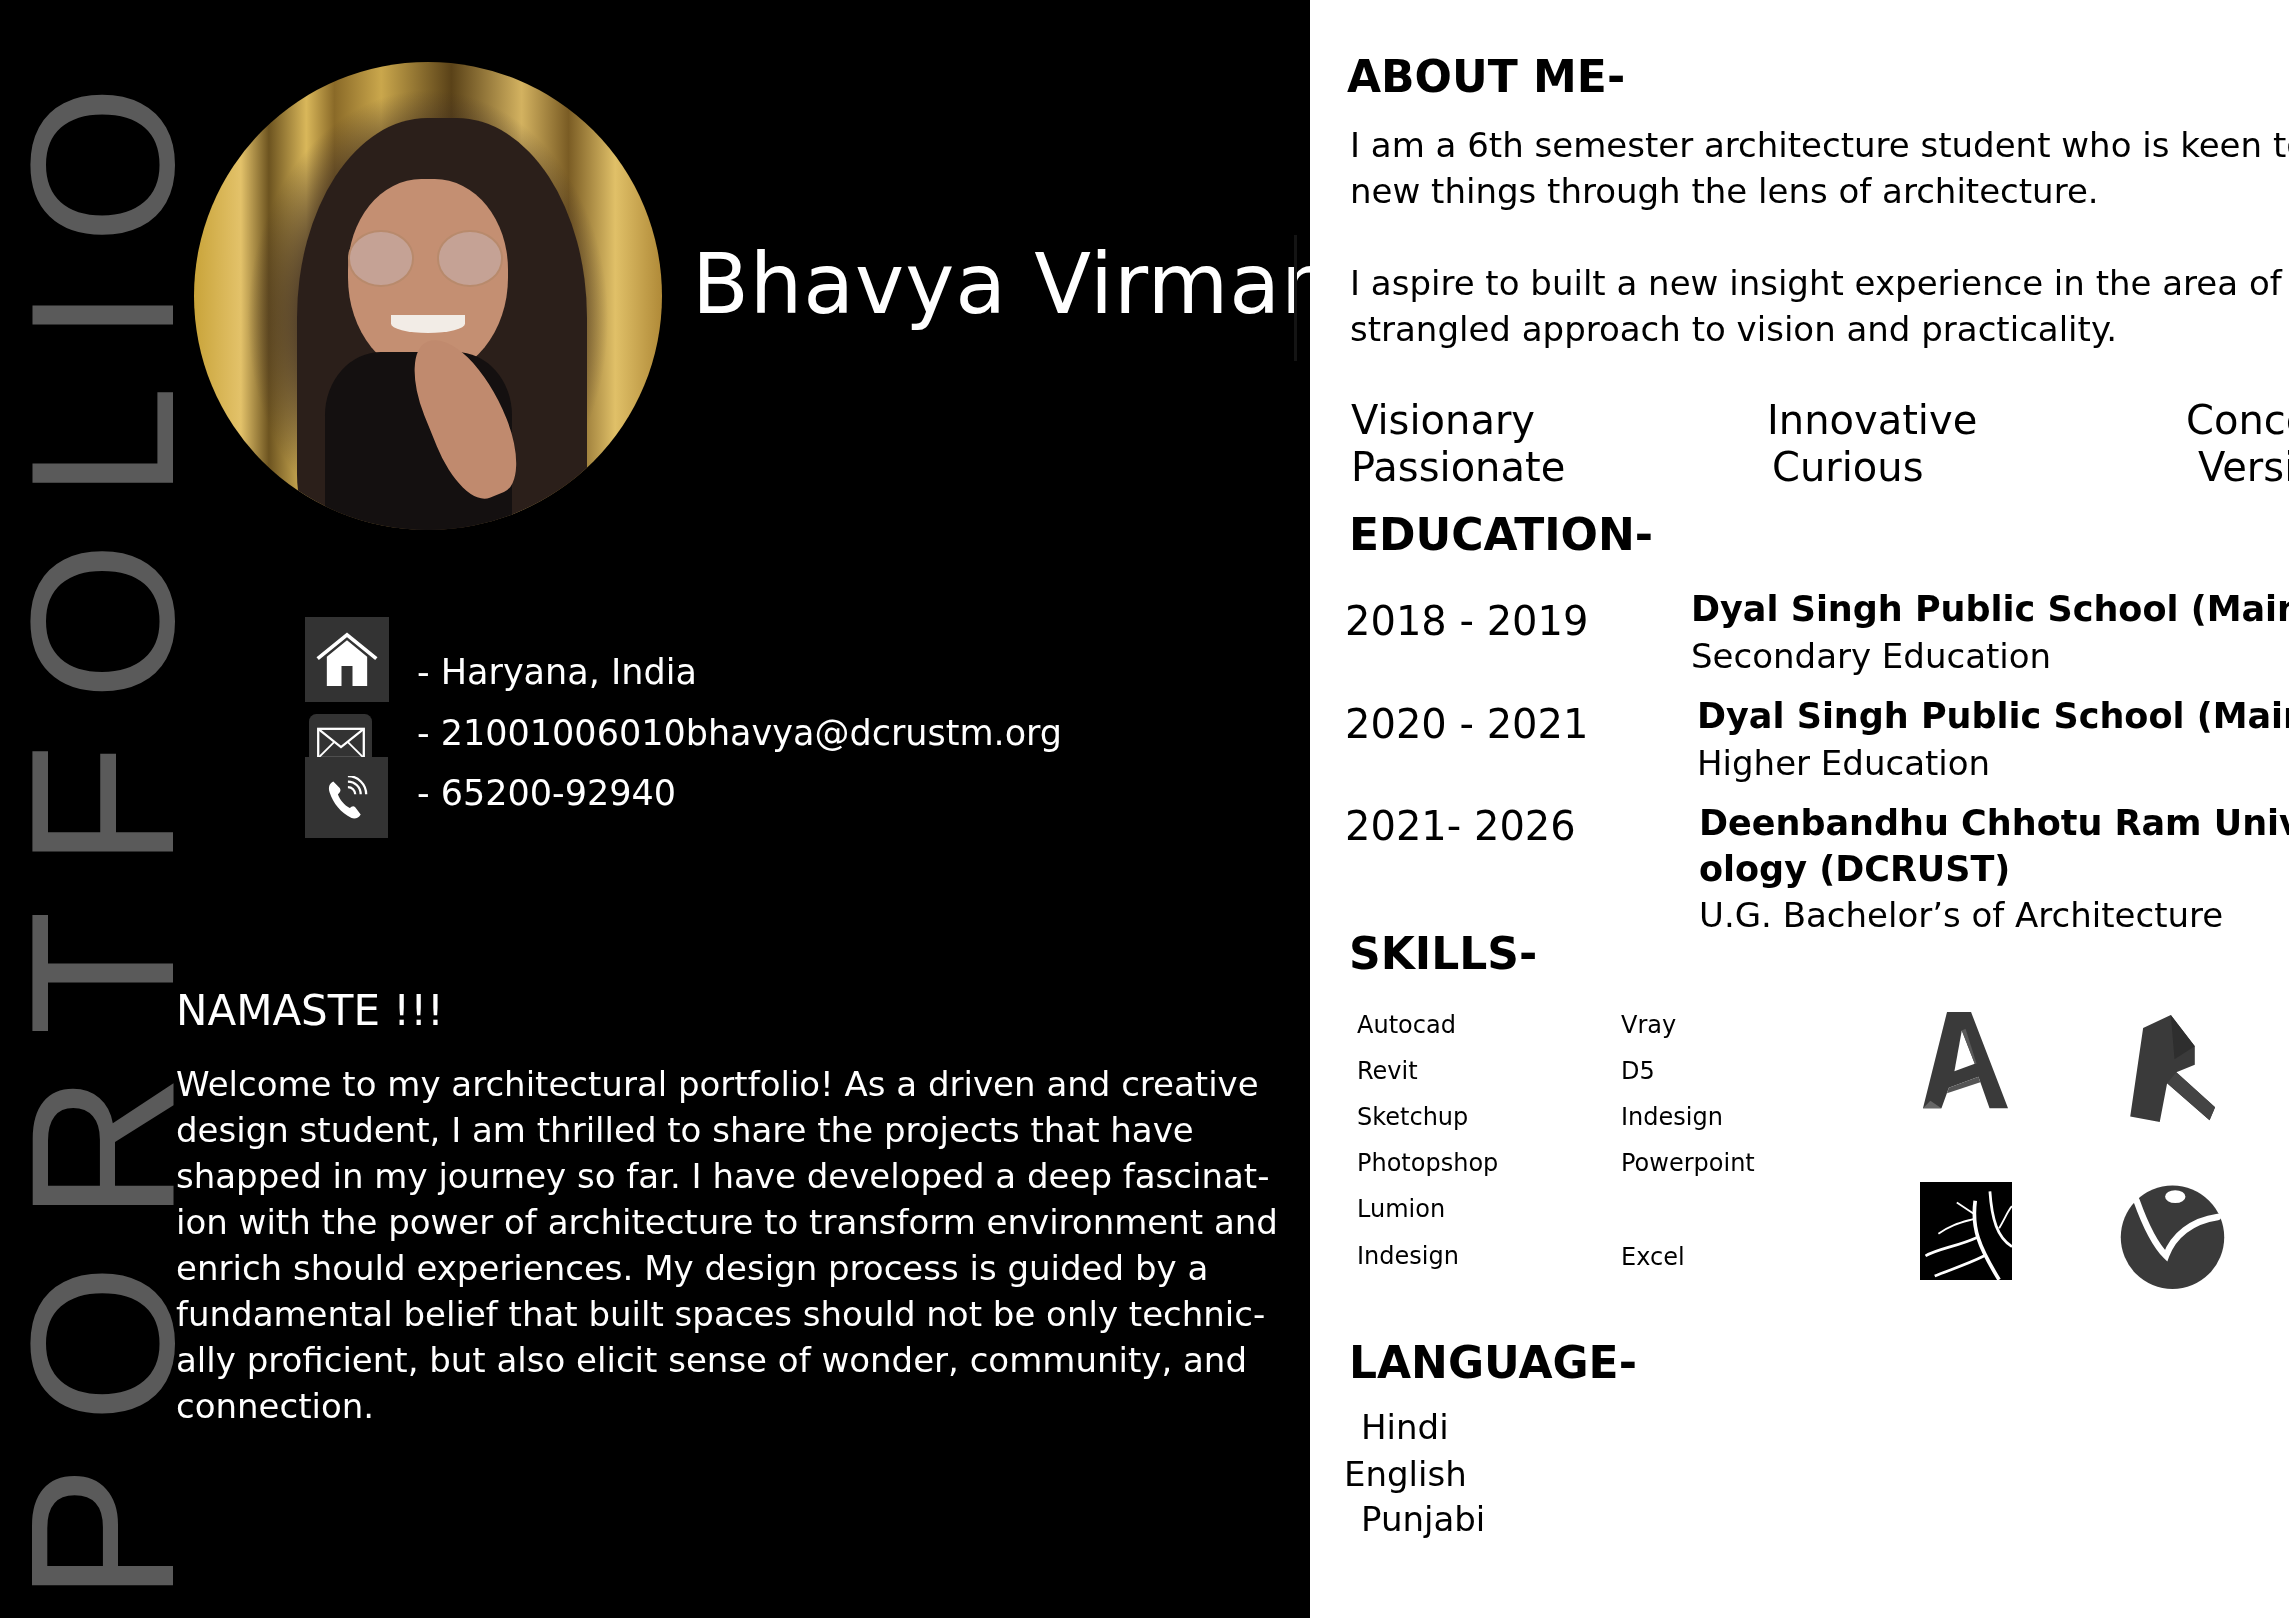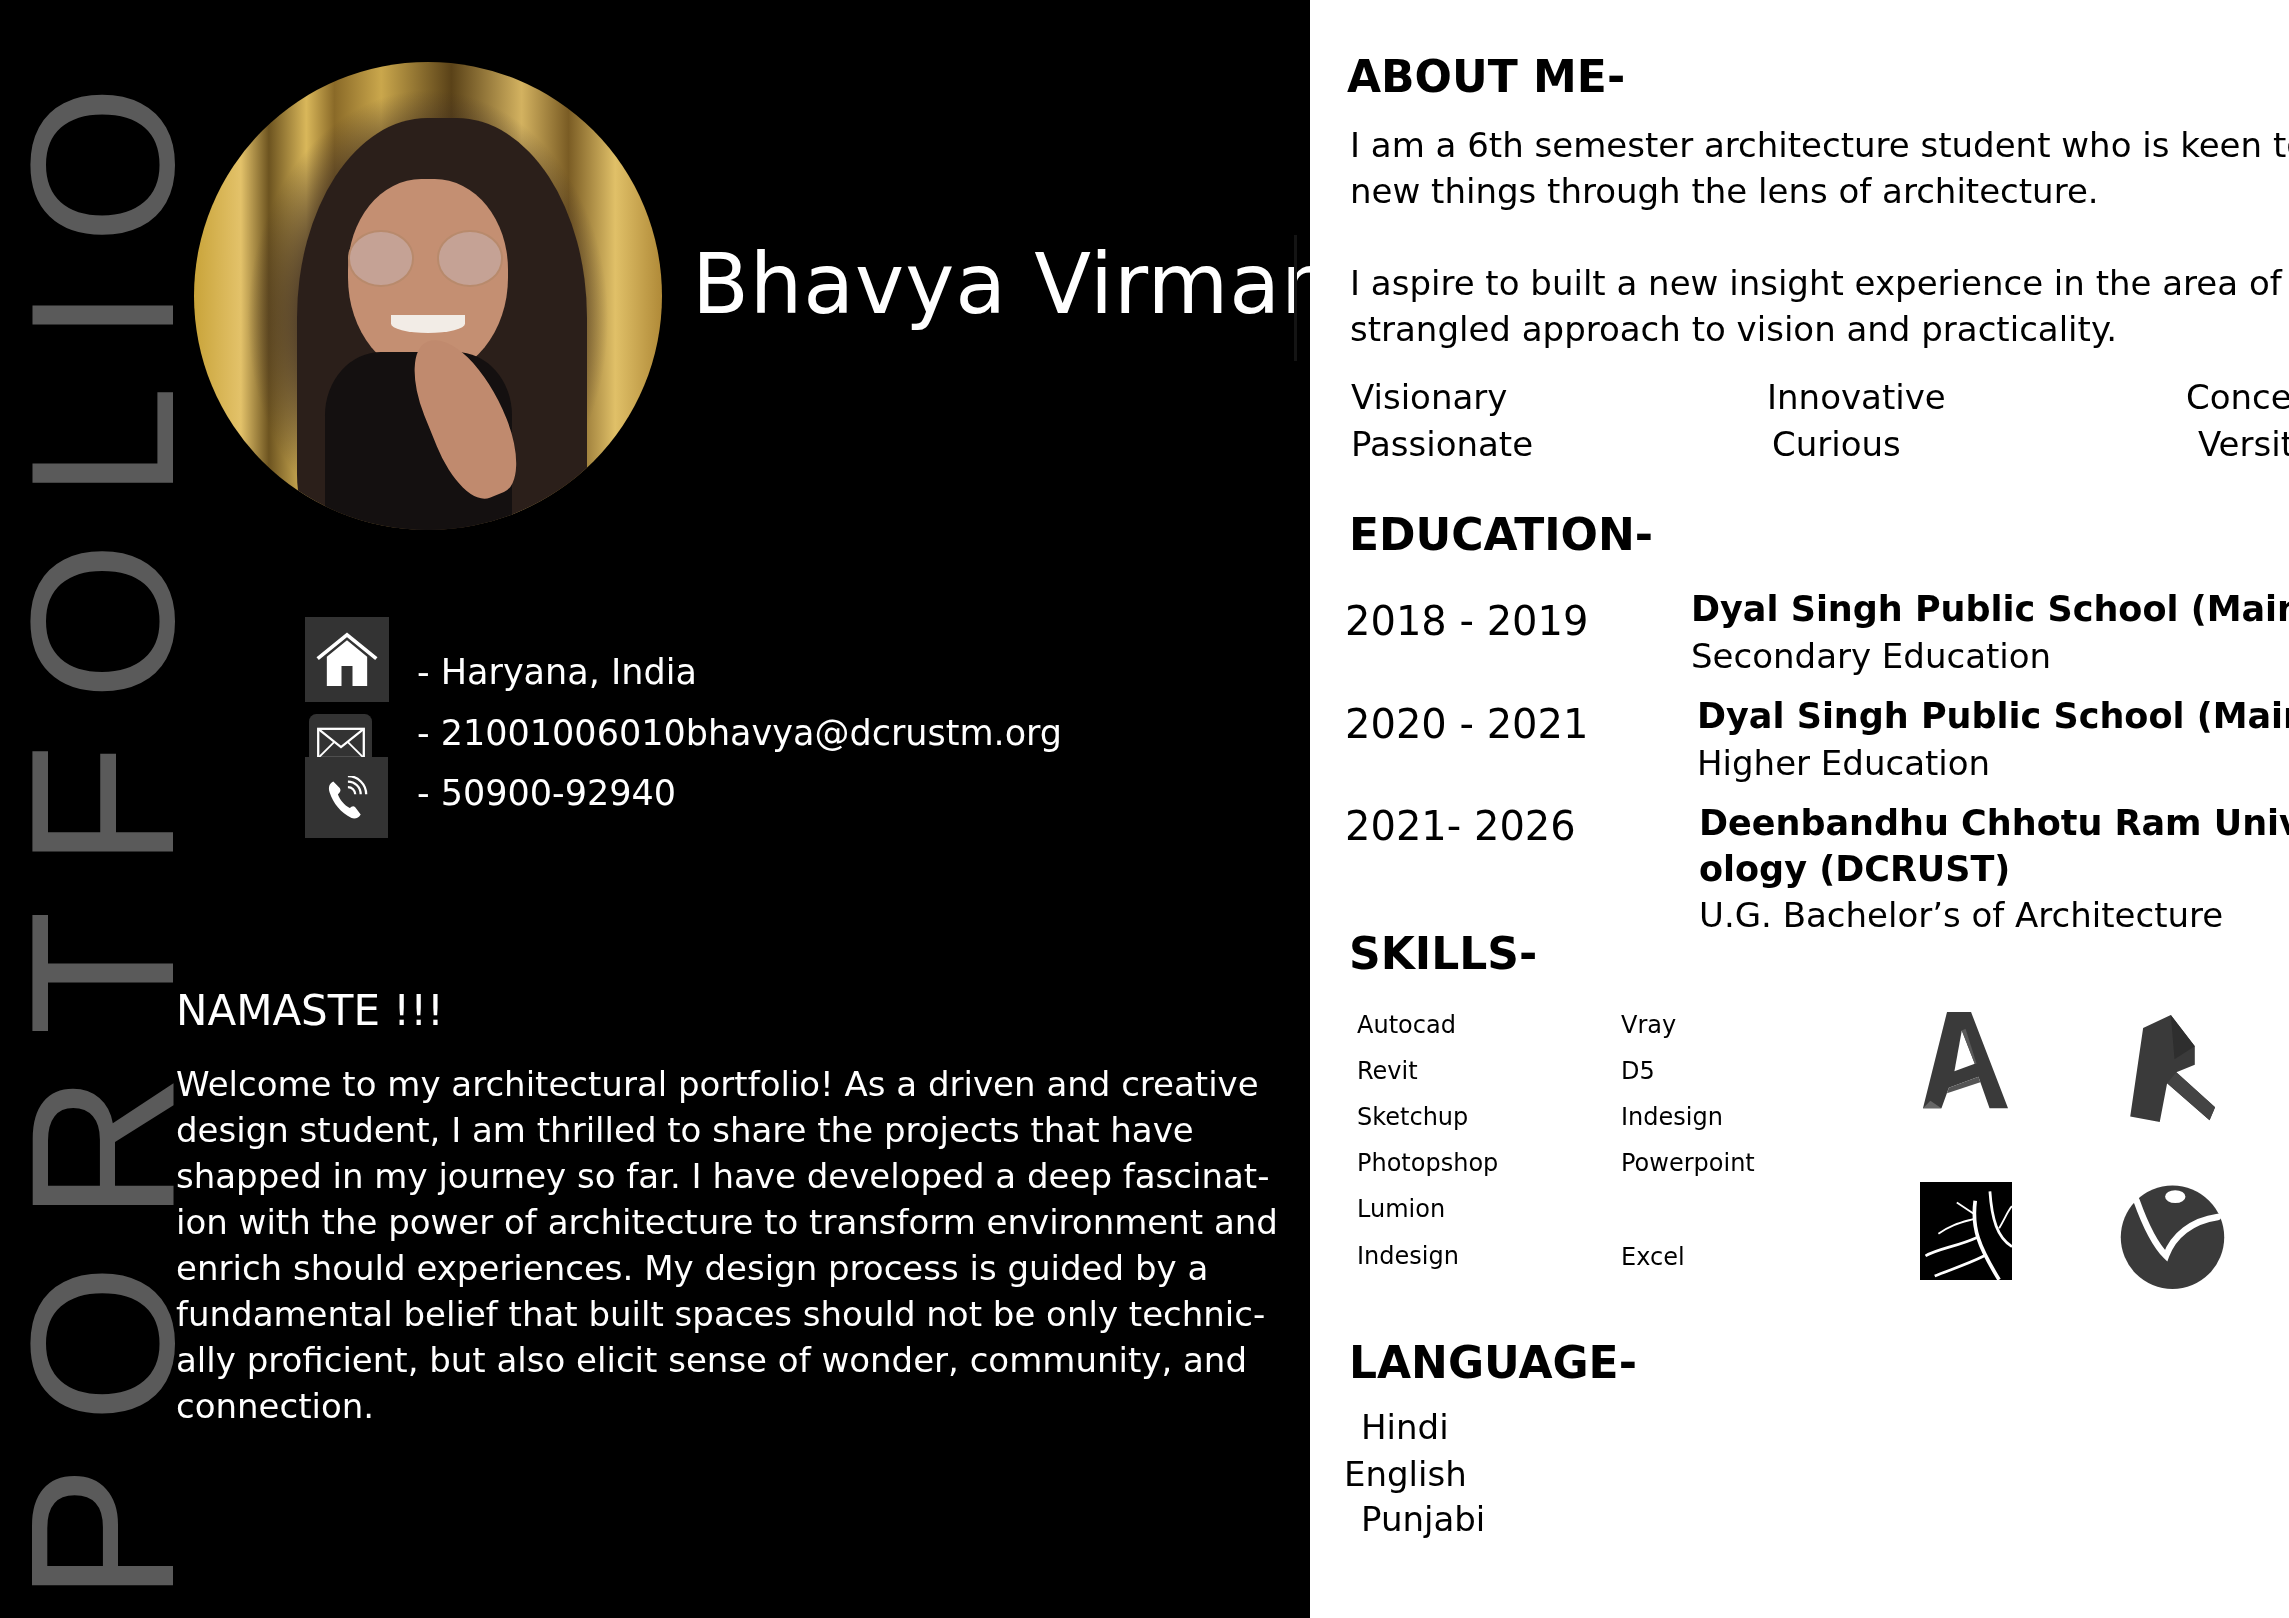--- a/index.html
+++ b/index.html
@@ -53,21 +53,21 @@
   .intro div { white-space: nowrap; }
 
   .r { position: absolute; color: #000000; font-family: "DejaVu Sans", sans-serif; white-space: nowrap; }
   .heading { font-weight: bold; font-size: 44px; letter-spacing: 0px; }
   .body-text { font-size: 34px; line-height: 46px; }
 
   .h-about { left: 37px; top: 51px; }
   .about-p1 { left: 40px; top: 122px; }
   .about-p2 { left: 40px; top: 260px; }
 
-  .trait { font-size: 34px; }
+  .trait { font-size: 40px; margin-top: 20px; }
   .h-education { left: 39px; top: 509px; }
   .year { font-size: 40px; }
   .school { font-weight: bold; font-size: 35px; }
   .degree { font-size: 34px; }
 
   .h-skills { left: 39px; top: 928px; }
   .skill { font-size: 24px; }
   .h-language { left: 39px; top: 1337px; }
   .lang { font-size: 34px; }
 
@@ -110,21 +110,21 @@
     <svg width="42" height="44" viewBox="0 0 46 48">
       <path d="M8,6 C4,8 2,12 4,18 C8,30 16,40 28,46 C32,47 36,46 38,42 L32,34 C30,32 28,33 26,35 C20,32 15,26 13,20 C15,18 17,16 15,13 Z" fill="#ffffff"></path>
       <path d="M24,6 A14,14 0 0 1 38,20" fill="none" stroke="#ffffff" stroke-width="2.5"></path>
       <path d="M24,0 A20,20 0 0 1 44,20" fill="none" stroke="#ffffff" stroke-width="2.5"></path>
       <path d="M24,12 A8,8 0 0 1 32,20" fill="none" stroke="#ffffff" stroke-width="2.5"></path>
     </svg>
   </div>
 
   <div class="contact-text contact-location">- Haryana, India</div>
   <div class="contact-text contact-email">- 21001006010bhavya@dcrustm.org</div>
-  <div class="contact-text contact-phone">- 50900-92940</div>
+  <div class="contact-text contact-phone">- 65200-92940</div>
 
   <div class="greeting">NAMASTE !!!</div>
   <div class="intro">
     <div>Welcome to my architectural portfolio! As a driven and creative</div>
     <div>design student, I am thrilled to share the projects that have</div>
     <div>shapped in my journey so far. I have developed a deep fascinat-</div>
     <div>ion with the power of architecture to transform environment and</div>
     <div>enrich should experiences. My design process is guided by a</div>
     <div>fundamental belief that built spaces should not be only technic-</div>
     <div>ally proficient, but also elicit sense of wonder, community, and</div>

